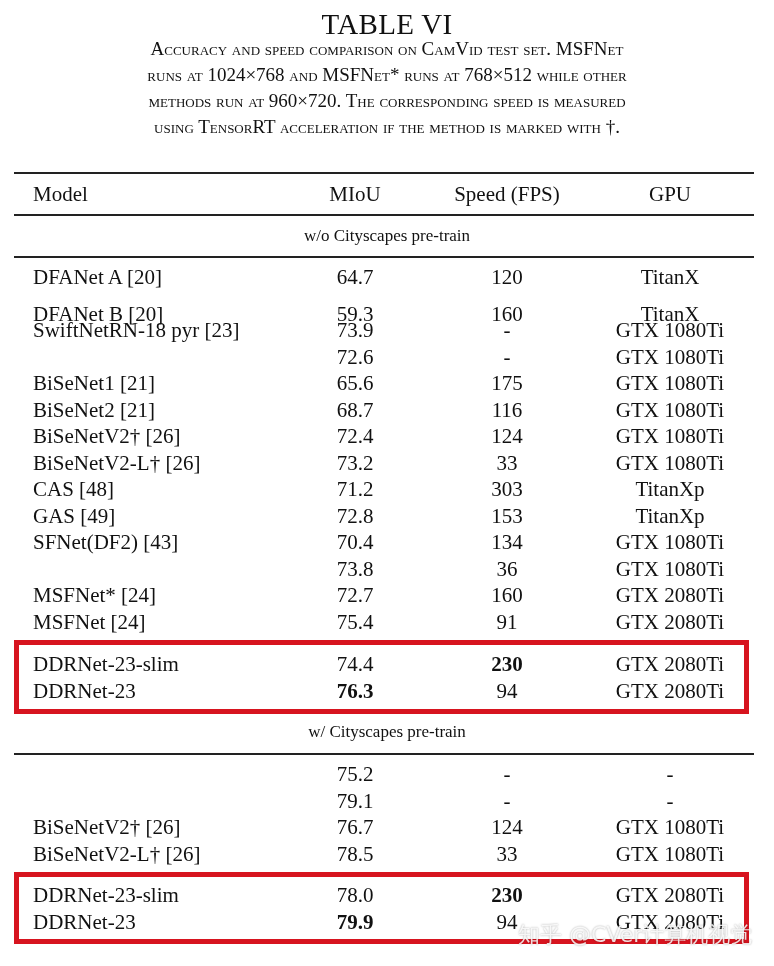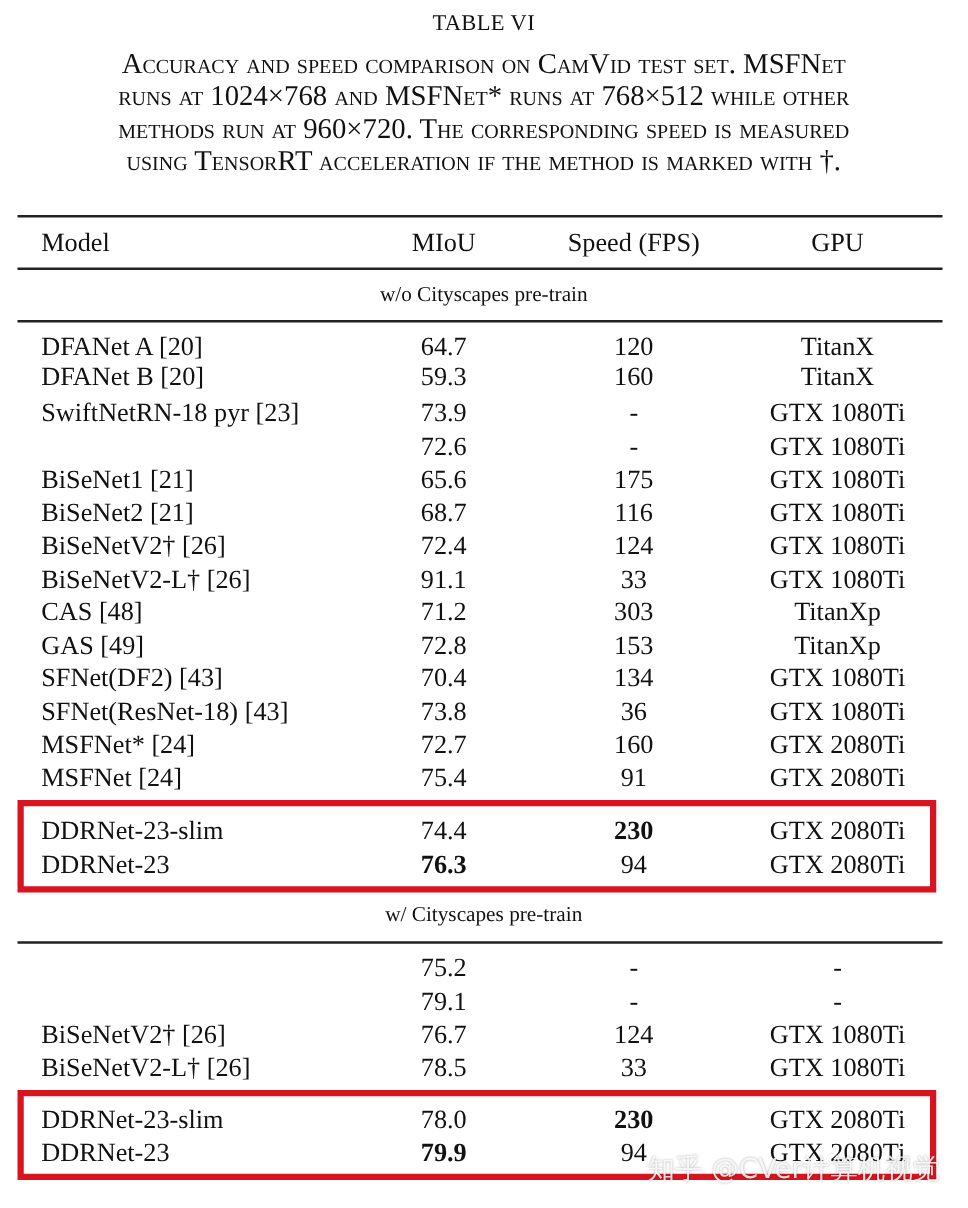--- a/index.html
+++ b/index.html
@@ -1,22 +1,22 @@
 <!DOCTYPE html>
 <html><head>
 <meta charset="utf-8">
 <style>
   html, body { margin: 0; padding: 0; background: #ffffff; }
   body {
     width: 774px; height: 966px; position: relative; overflow: hidden;
     font-family: "Liberation Serif", "DejaVu Serif", serif; color: #111;
   }
   .caption { position: absolute; left: 0; width: 774px; text-align: center; }
-  .cap-title { top: 8px; font-size: 18px; letter-spacing: 0.3px; }
-  .cap-line { font-size: 23px; font-variant: small-caps; white-space: nowrap; }
+  .cap-title { top: 8px; font-size: 29px; letter-spacing: 0.3px; }
+  .cap-line { font-size: 19px; font-variant: small-caps; white-space: nowrap; }
   .cap1 { top: 38px; } .cap2 { top: 64px; } .cap3 { top: 90px; } .cap4 { top: 116px; }
 
   .rule { position: absolute; left: 14px; width: 740px; background: #222; }
   .rule.thick { height: 2px; }
   .rule.thin { height: 1.5px; }
 
   .row { position: absolute; left: 0; width: 626px; height: 26px; font-size: 21px; line-height: 26px; }
   .row span { position: absolute; top: 0; white-space: nowrap; }
   .c-model { left: 33px; }
   .c-miou { left: 310px; width: 90px; text-align: center; }
@@ -55,21 +55,21 @@
 <div class="section" style="top:223px">w/o Cityscapes pre-train</div>
 <div class="rule thin" style="top:256px"></div>
 
 <div id="sec0rows">
     <div class="row" style="top: 264px;">
       <span class="c-model">DFANet A [20]</span>
       <span class="c-miou">64.7</span>
       <span class="c-speed">120</span>
       <span class="c-gpu">TitanX</span>
     </div>
-    <div class="row" style="top: 288px;">
+    <div class="row" style="top: 301px;">
       <span class="c-model">DFANet B [20]</span>
       <span class="c-miou">59.3</span>
       <span class="c-speed">160</span>
       <span class="c-gpu">TitanX</span>
     </div>
     <div class="row" style="top: 317px;">
       <span class="c-model">SwiftNetRN-18 pyr [23]</span>
       <span class="c-miou">73.9</span>
       <span class="c-speed">-</span>
       <span class="c-gpu">GTX 1080Ti</span>
@@ -92,21 +92,21 @@
       <span class="c-gpu">GTX 1080Ti</span>
     </div>
     <div class="row" style="top: 423px;">
       <span class="c-model">BiSeNetV2† [26]</span>
       <span class="c-miou">72.4</span>
       <span class="c-speed">124</span>
       <span class="c-gpu">GTX 1080Ti</span>
     </div>
     <div class="row" style="top: 449.5px;">
       <span class="c-model">BiSeNetV2-L† [26]</span>
-      <span class="c-miou">91.1</span>
+      <span class="c-miou">73.2</span>
       <span class="c-speed">33</span>
       <span class="c-gpu">GTX 1080Ti</span>
     </div>
     <div class="row" style="top: 476px;">
       <span class="c-model">CAS [48]</span>
       <span class="c-miou">71.2</span>
       <span class="c-speed">303</span>
       <span class="c-gpu">TitanXp</span>
     </div>
     <div class="row" style="top: 502.5px;">
@@ -115,21 +115,20 @@
       <span class="c-speed">153</span>
       <span class="c-gpu">TitanXp</span>
     </div>
     <div class="row" style="top: 529px;">
       <span class="c-model">SFNet(DF2) [43]</span>
       <span class="c-miou">70.4</span>
       <span class="c-speed">134</span>
       <span class="c-gpu">GTX 1080Ti</span>
     </div>
     <div class="row" style="top: 555.5px;">
-      <span class="c-model">SFNet(ResNet-18) [43]</span>
       <span class="c-miou">73.8</span>
       <span class="c-speed">36</span>
       <span class="c-gpu">GTX 1080Ti</span>
     </div>
     <div class="row" style="top: 582px;">
       <span class="c-model">MSFNet* [24]</span>
       <span class="c-miou">72.7</span>
       <span class="c-speed">160</span>
       <span class="c-gpu">GTX 2080Ti</span>
     </div>

